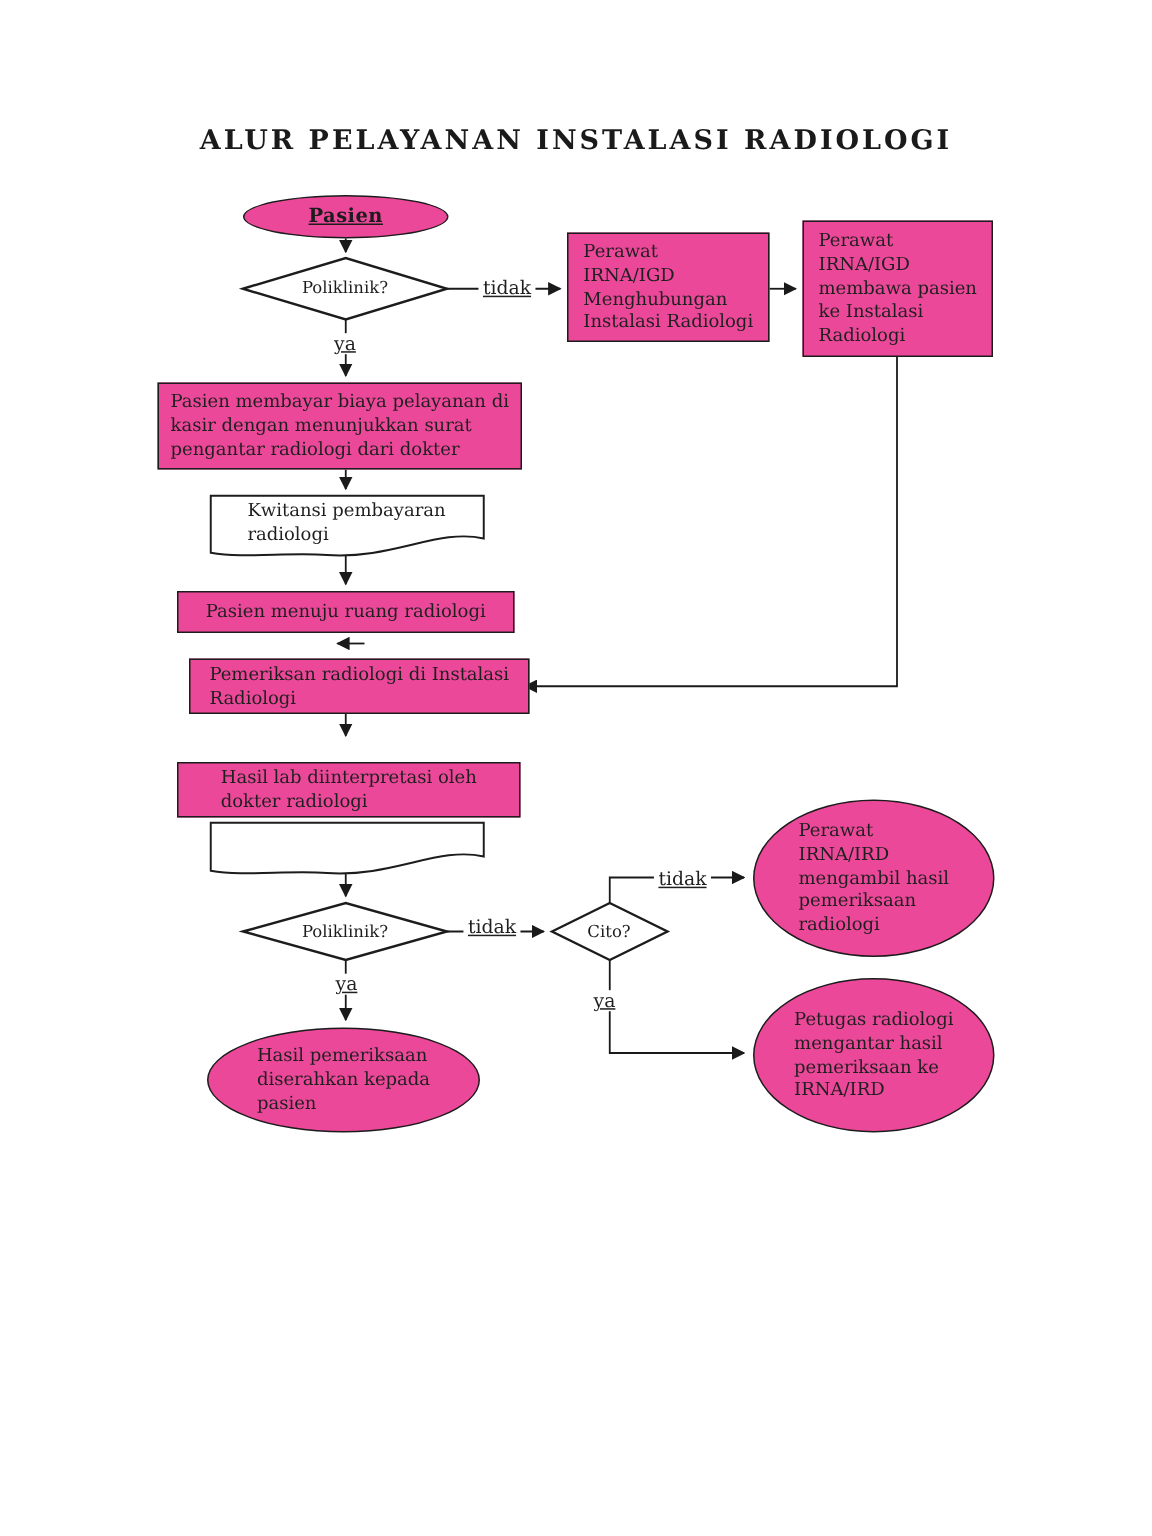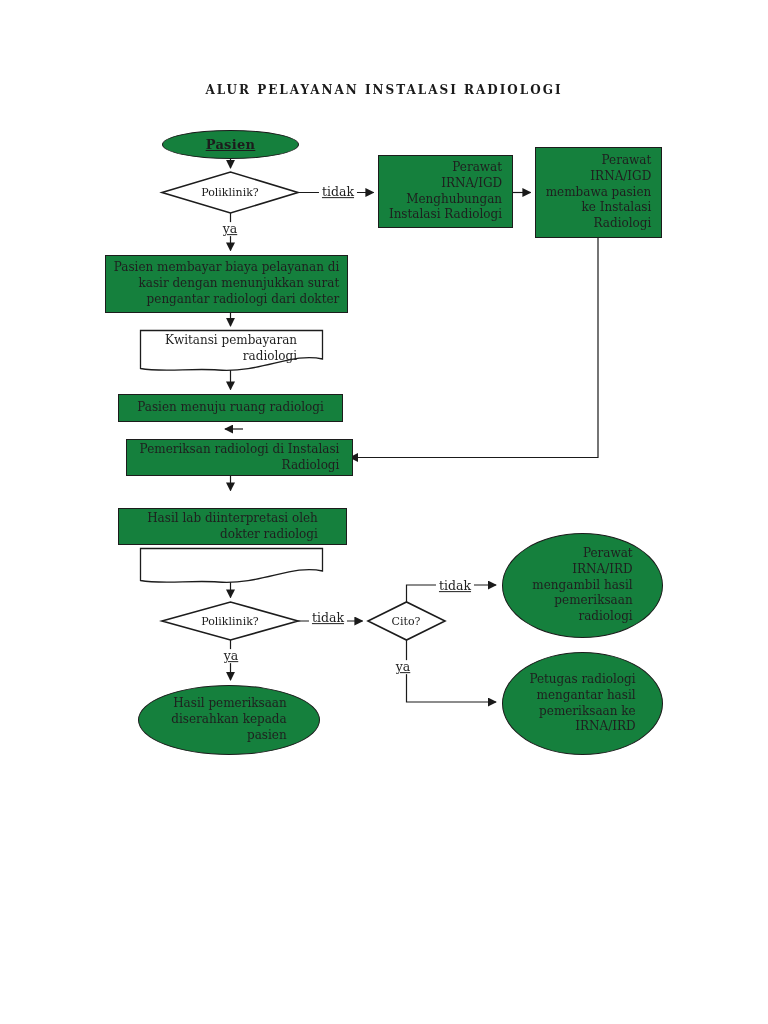--- a/index.html
+++ b/index.html
@@ -9,44 +9,44 @@
     height: 1024px;
     background: #ffffff;
     font-family: "DejaVu Serif", "Liberation Serif", serif;
     color: #1c1c1c;
     overflow: hidden;
   }
   .title {
     position: absolute;
     left: 0; right: 0; top: 83px;
     text-align: center;
-    font-size: 12px;
+    font-size: 18px;
     font-weight: bold;
     letter-spacing: 2px;
     color: #1a1a1a;
   }
   .svg-layer {
     position: absolute;
     left: 0; top: 0;
     width: 768px; height: 1024px;
   }
   .node {
     position: absolute;
     box-sizing: border-box;
     display: flex;
     align-items: center;
     justify-content: center;
-    background: #15803d;
+    background: #ec4899;
   }
   .rect   { border: 1.4px solid #1c1c1c; }
   .ellipse{ border: 1.5px solid #1c1c1c; border-radius: 50%; }
   .shape-label {
     font-size: 12px;
     line-height: 1.31;
-    text-align: right;
+    text-align: left;
     white-space: pre;
     color: #1f1f1f;
   }
   .free-label {
     position: absolute;
     display: flex;
     align-items: center;
     justify-content: center;
     text-align: center;
   }

